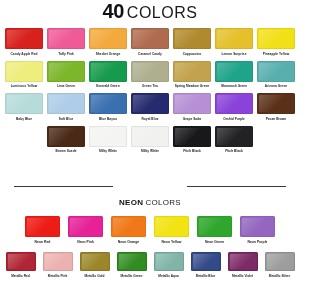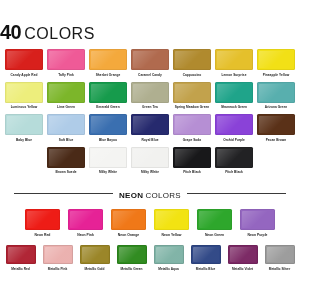--- a/index.html
+++ b/index.html
@@ -15,21 +15,22 @@
   }
   #page {
     width: 300px;
     height: 300px;
     position: relative;
     background: #ffffff;
   }
 
   
   .title-wrap {
-    padding-top: 22px;
+    text-align: center;
+    padding-top: 1px;
     line-height: 1;
   }
   .title-count {
     font-size: 20px;
     font-weight: bold;
     color: #111111;
     letter-spacing: -0.5px;
   }
   .title-word {
     font-size: 16px;
@@ -96,20 +97,21 @@
     padding: 0 14px;
   }
   .rule {
     flex: 1 1 auto;
     height: 1px;
     background: #3a3a3a;
   }
   .section-title {
     white-space: nowrap;
     line-height: 1;
+    margin-top: 28px;
   }
   .section-strong {
     font-size: 8px;
     font-weight: bold;
     color: #111111;
     letter-spacing: 0.3px;
   }
   .section-light {
     font-size: 8px;
     font-weight: normal;

